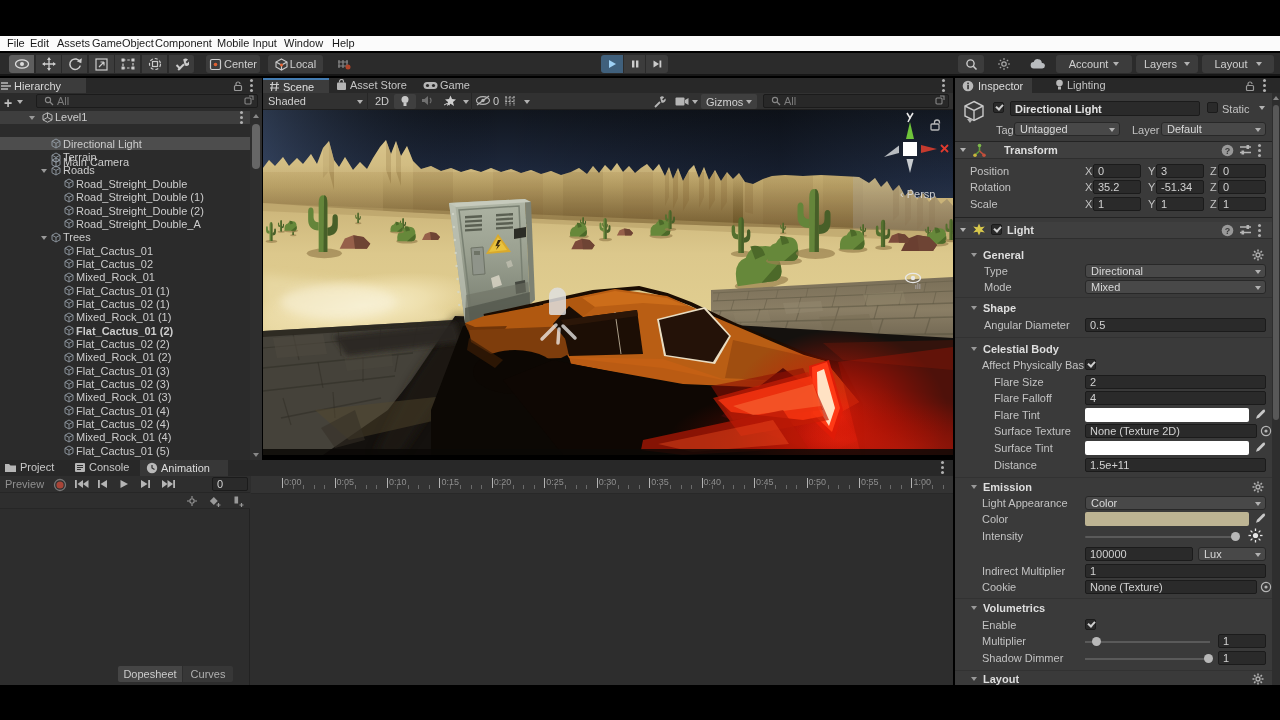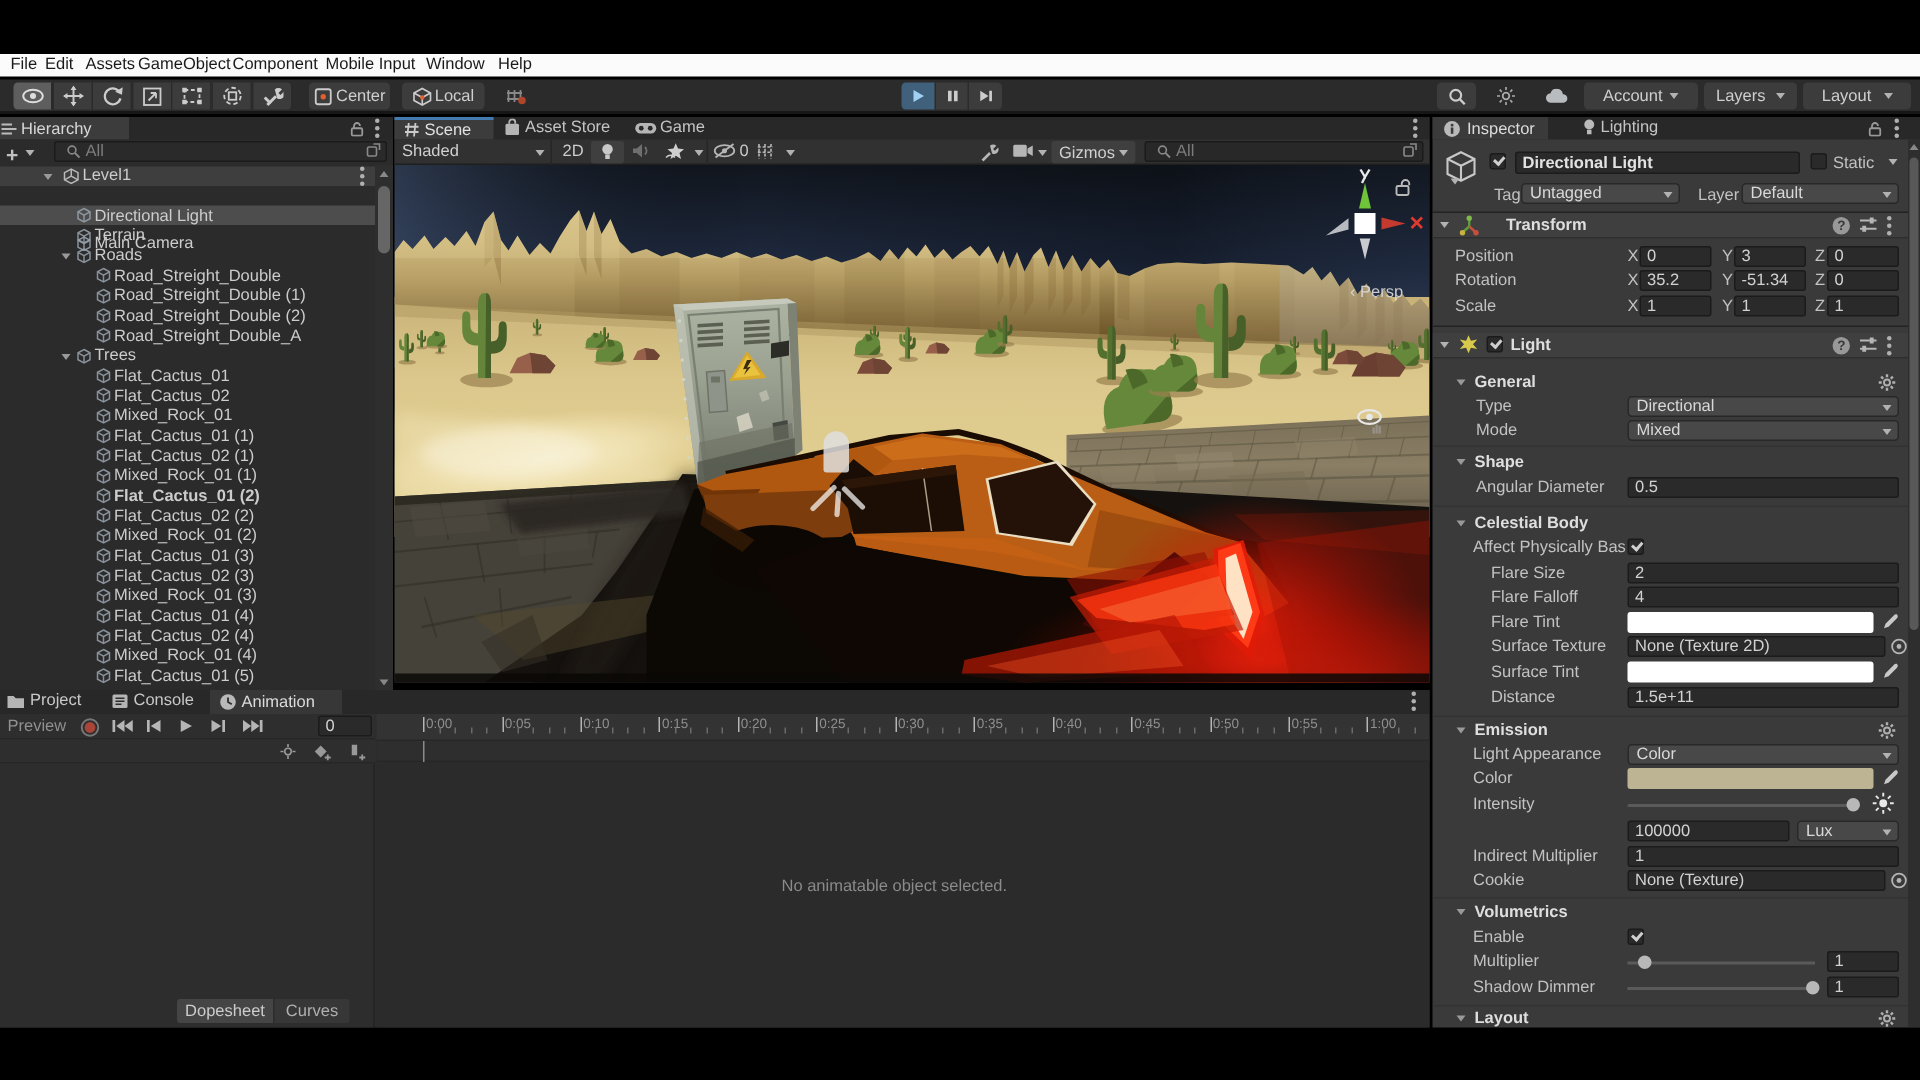--- a/index.html
+++ b/index.html
@@ -1333,18 +1333,13 @@
         <div class="abs" style="left:618.4px;top:9px;width:1px;height:4px;background:#6a6a6a"></div>
         <div class="abs" style="left:628.9px;top:9px;width:1px;height:4px;background:#6a6a6a"></div>
         <div class="abs" style="left:639.4px;top:9px;width:1px;height:4px;background:#6a6a6a"></div>
         <div class="abs" style="left:649.9px;top:9px;width:1px;height:4px;background:#6a6a6a"></div>
         <div class="abs" style="left:660.4px;top:2px;width:1px;height:10px;background:#b5b5b5"></div>
         <span class="abs" style="left:662.4px;top:1px;color:#8f8f8f;font-size:9px">1:00</span>
         <div class="abs" style="left:670.9px;top:9px;width:1px;height:4px;background:#6a6a6a"></div>
         <div class="abs" style="left:681.4px;top:9px;width:1px;height:4px;background:#6a6a6a"></div>
         <div class="abs" style="left:691.9px;top:9px;width:1px;height:4px;background:#6a6a6a"></div>
       </div>
-      <div class="abs" style="left:251px;top:34px;width:702px;height:191px;background:#2b2b2b">
-        <div class="abs" style="left:0px;top:0px;width:702px;height:14px;background:#2e2e2e;border-bottom:1px solid #272727"></div>
-        <div class="abs" style="left:31px;top:0px;width:1px;height:14px;background:#8a8a8a"></div>
-        <span class="abs" style="left:270px;top:91px;color:#8a8a8a">No animatable object selected.</span>
-      </div>
     </div>
   </div>
 </body></html>

